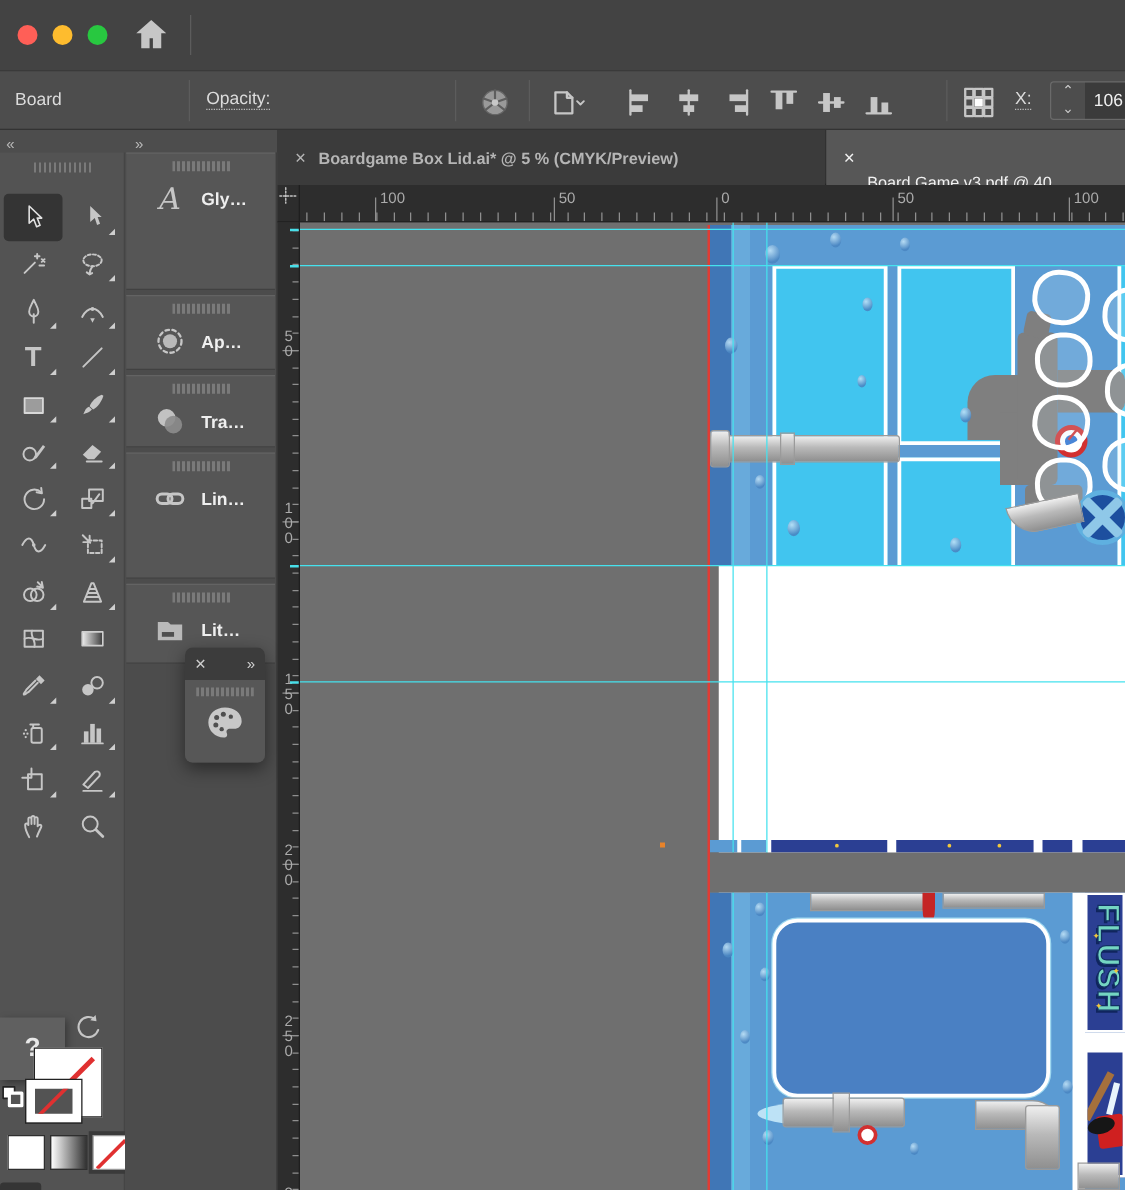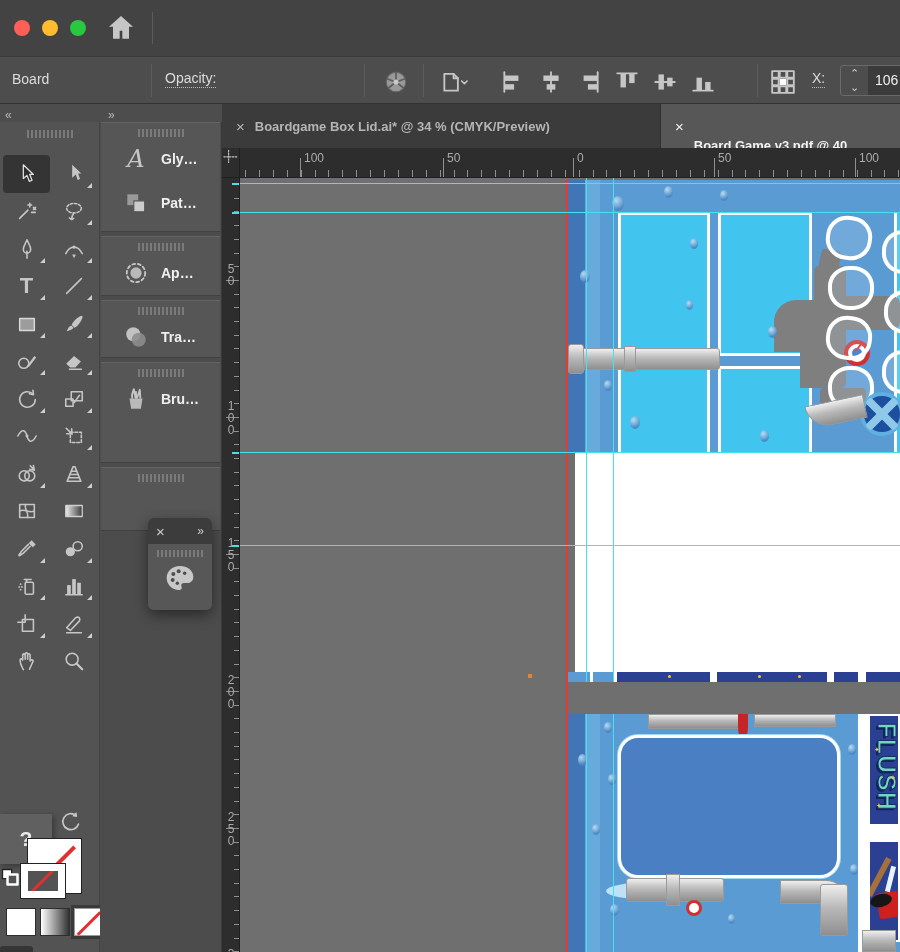--- a/index.html
+++ b/index.html
@@ -176,25 +176,25 @@
     </div>
   </div>
 
   <div id="dockheader" class="abs">
     <span class="abs" style="left:5px;top:4px;">«</span>
     <span class="abs" style="left:108px;top:4px;">»</span>
   </div>
   <div id="tabrow" class="abs">
     <div class="tab abs" style="left:0;width:438px;background:#3b3b3b;color:#b5b5b5;">
       <span class="x">×</span>
-      <span style="font-weight:bold;">Boardgame Box Lid.ai* @ 34 % (CMYK/Preview)</span>
+      <span style="font-weight:bold;">Boardgame Box Lid.ai* @ 5 % (CMYK/Preview)</span>
     </div>
     <div class="tab abs" style="left:439px;width:239px;background:#575757;color:#f2f2f2;">
       <span class="x">×</span>
-      <span style="font-weight:bold;white-space:nowrap;margin-top:38px;">Board Game v3.pdf @ 40.</span>
+      <span style="font-weight:normal;white-space:nowrap;margin-top:38px;">Board Game v3.pdf @ 40.</span>
     </div>
   </div>
 
   <div id="toolpanel" class="abs">
     <div class="grip abs" style="left:27px;top:8px;width:46px;"></div>
     <div id="toolgrid" class="abs">
         <div class="toolcell sel">
           <svg class="ti" viewBox="0 0 24 24">
             <path d="M8 2 L8 17 L12 13.5 L14.5 20 L17.5 18.8 L15 12.5 L19 12.5 Z" style="fill:#2e2e2e;stroke:#e0e0e0;stroke-width:1.4"></path>
           </svg>
@@ -403,29 +403,20 @@
     </div>
 
   </div>
 
   <div id="dockcol" class="abs">
       <div class="pgroup abs" style="top: 0px; height: 110px;">
         <div class="grip" style="margin:6px auto 0;width:46px;"></div>
         <div class="prow">
           <span style="font-family:'DejaVu Serif',serif;font-style:italic;font-size:24px;color:#c6c6c6;width:26px;text-align:center;">A</span>
           <span class="plabel">Gly…</span>
-        </div>
-        <div class="prow">
-          <span style="width:26px;height:26px;display:inline-block;">
-            <svg class="ti" viewBox="0 0 24 24">
-              <rect x="4" y="4" width="10" height="10" style="fill:#9a9a9a;stroke:none"></rect>
-              <rect x="10" y="10" width="10" height="10" style="fill:#cdcdcd;stroke:#565656;stroke-width:1"></rect>
-            </svg>
-          </span>
-          <span class="plabel">Pat…</span>
         </div>
       </div>
       <div class="pgroup abs" style="top: 178px; height: 58px;">
         <div class="grip" style="margin:6px auto 0;width:46px;"></div>
         <div class="prow">
           <span style="width:26px;height:26px;display:inline-block;">
             <svg class="ti" viewBox="0 0 24 24">
               <circle cx="9.5" cy="9.5" r="6.5" style="fill:#c2c2c2;stroke:none"></circle>
               <circle cx="14.5" cy="14.5" r="6.5" style="fill:#8d8d8d;stroke:none;opacity:.9"></circle>
             </svg>
@@ -443,29 +434,38 @@
             </svg>
           </span>
           <span class="plabel">Ap…</span>
         </div>
       </div>
       <div class="pgroup abs" style="top: 240px; height: 101px;">
         <div class="grip" style="margin:6px auto 0;width:46px;"></div>
         <div class="prow">
           <span style="width:26px;height:26px;display:inline-block;">
             <svg class="ti" viewBox="0 0 24 24">
-              <path d="M8.5 11 C7.5 7.5 9.5 5 10 3 L11.5 11 M13 11 L15.5 3.5 l.5 7.5 M12 11 V5.5"></path>
-              <path d="M6 11.5 h12 L16.5 21 h-9 Z" style="fill:#b9b9b9;stroke:none"></path>
+              <rect x="2.5" y="8.5" width="11" height="7" rx="3.5" style="stroke-width:2.2"></rect>
+              <rect x="10.5" y="8.5" width="11" height="7" rx="3.5" style="stroke-width:2.2"></rect>
             </svg>
           </span>
-          <span class="plabel">Bru…</span>
+          <span class="plabel">Lin…</span>
         </div>
       </div>
       <div class="pgroup abs" style="top: 345px; height: 64px;">
         <div class="grip" style="margin:6px auto 0;width:46px;"></div>
+        <div class="prow">
+          <span style="width:26px;height:26px;display:inline-block;">
+            <svg class="ti" viewBox="0 0 24 24">
+              <path d="M3 6 h7.5 l2 2 H21 v11.5 H3 Z" style="fill:#b9b9b9;stroke:none"></path>
+              <rect x="6" y="13.5" width="9" height="3.5" style="fill:#4f4f4f;stroke:none"></rect>
+            </svg>
+          </span>
+          <span class="plabel">Lit…</span>
+        </div>
       </div>
     </div>
 
   <div id="floatpanel" class="abs">
     <div class="hd">
       <span style="font-size:15px;">×</span>
       <span>»</span>
     </div>
     <div class="bd">
       <div class="grip abs" style="left:9px;top:6px;width:46px;height:7px;"></div>

